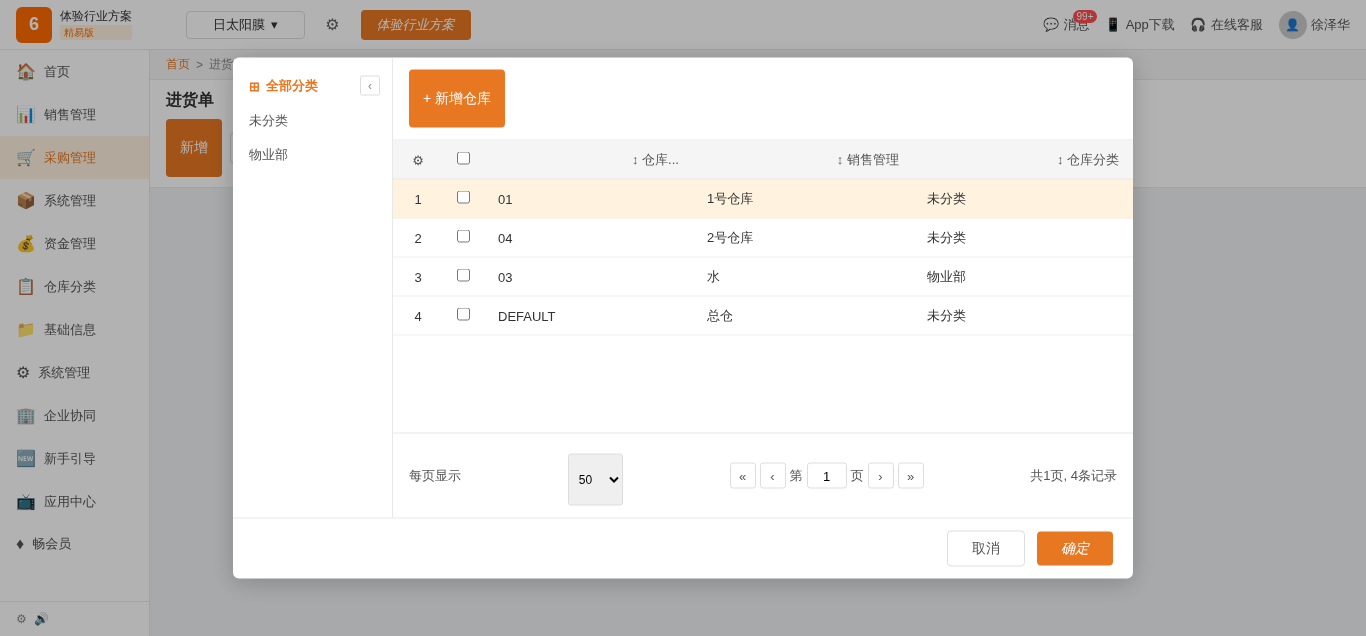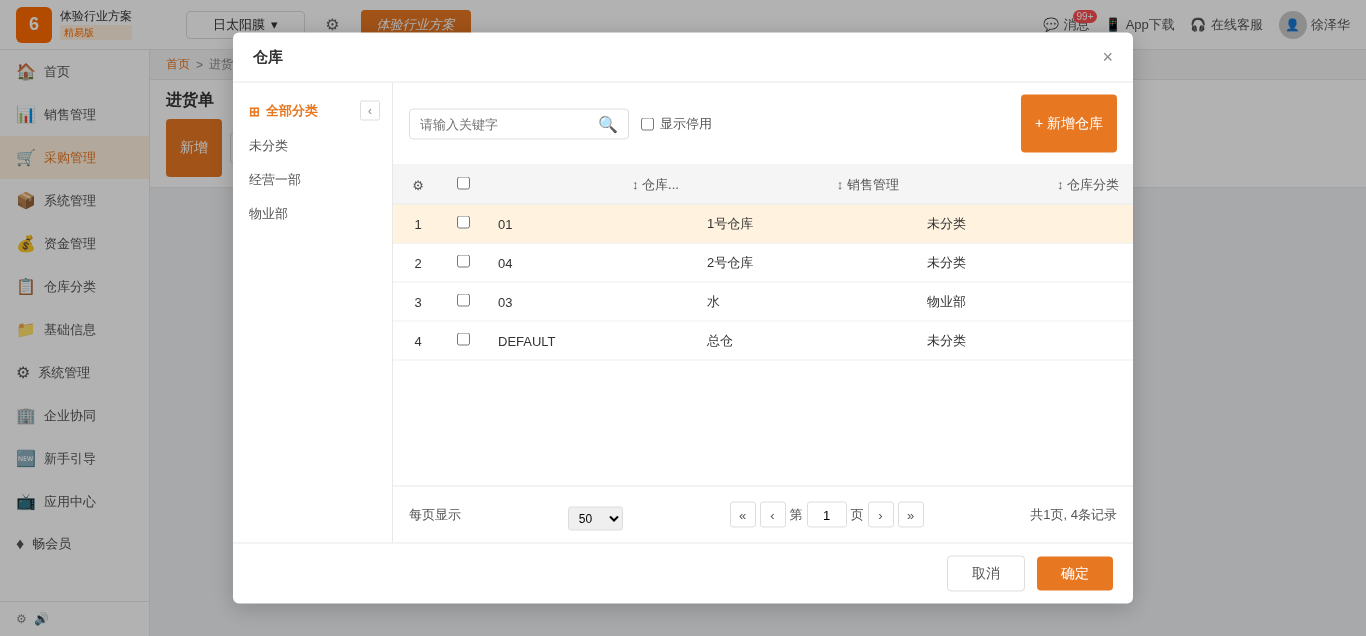--- a/index.html
+++ b/index.html
@@ -249,21 +249,21 @@
 
     
     .pagination {
       display: flex; align-items: center; justify-content: space-between;
       padding: 12px 16px; gap: 8px;
       border-top: 1px solid #e8e8e8;
       font-size: 13px; color: #555;
     }
     .pagination select {
       border: 1px solid #ddd; border-radius: 3px;
-      padding: 3px 6px; font-size: 12px; margin-top: 8px;
+      padding: 17px 6px; font-size: 12px; margin-top: 8px;
     }
     .page-nav {
       display: flex; align-items: center; gap: 4px;
     }
     .page-nav-btn {
       width: 26px; height: 26px;
       display: flex; align-items: center; justify-content: center;
       border: 1px solid #ddd; border-radius: 3px; cursor: pointer;
       color: #555; font-size: 13px; background: #fff;
     }
@@ -280,21 +280,21 @@
       border-top: 1px solid #e8e8e8;
     }
     .btn-cancel {
       background: #fff; color: #555;
       border: 1px solid #ddd; border-radius: 4px;
       padding: 8px 24px; font-size: 14px; cursor: pointer;
     }
     .btn-confirm {
       background: #e87722; color: #fff;
       border: none; border-radius: 4px;
-      padding: 8px 24px; font-size: 14px; cursor: pointer;
+      padding: 8px 24px; font-size: 14px; cursor: pointer; font-style: italic;
     }
 
     
     .sidebar::-webkit-scrollbar { width: 4px; }
     .sidebar::-webkit-scrollbar-thumb { background: #ddd; }
   </style>
 </head>
 <body>
 
 <div class="overlay"></div>
@@ -412,52 +412,37 @@
         <button class="btn-white">导出</button>
         <button class="btn-white">🔄 刷新</button>
         <button class="btn-orange">查询</button>
         <button class="btn-white">设置</button>
       </div>
     </div>
   </div>
 </div>
 
 <div class="modal">
-  <div class="modal-header">
-    <span class="modal-title">仓库</span>
-    <span class="modal-close">×</span>
-  </div>
 
   <div class="modal-body">
 
     <div class="category-panel">
       <div class="category-header">
         <div class="category-all">
           <span>⊞</span>
           <span>全部分类</span>
         </div>
         <div class="collapse-btn">‹</div>
       </div>
       <div class="category-item">未分类</div>
-      <div class="category-item">经营一部</div>
       <div class="category-item">物业部</div>
     </div>
 
     <div class="content-panel">
       <div class="content-toolbar">
-        <div style="display:flex;align-items:center;gap:12px;">
-          <div class="search-box">
-            <input type="text" placeholder="请输入关键字" style="">
-            <span style="color:#aaa;cursor:pointer;">🔍</span>
-          </div>
-          <label class="checkbox-label">
-            <input type="checkbox" style="">
-            <span>显示停用</span>
-          </label>
-        </div>
         <button class="btn-orange">+ 新增仓库</button>
       </div>
 
       <div class="data-table">
         <table>
           <thead>
             <tr>
               <th>⚙</th>
               <th><input type="checkbox" style=""></th>
               <th>

